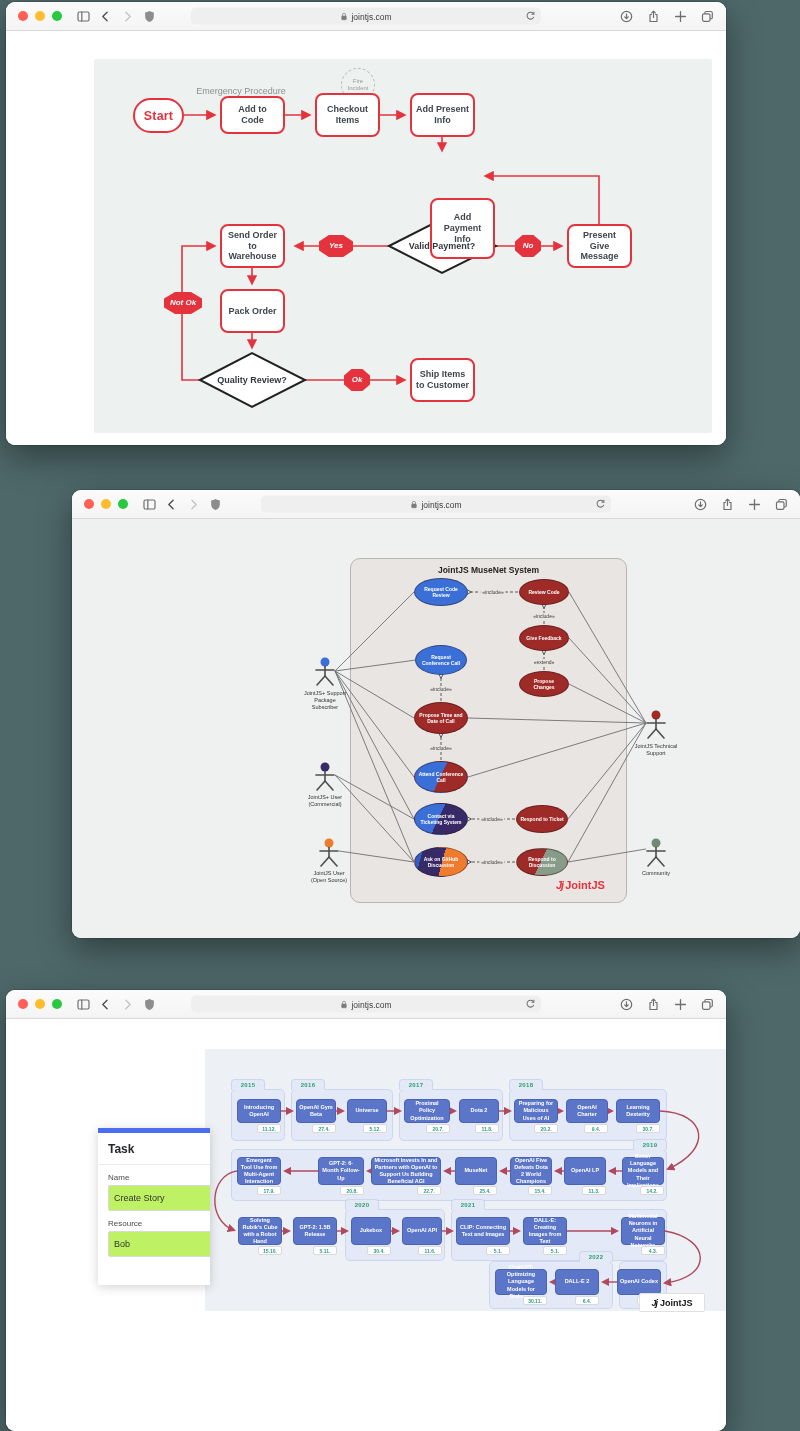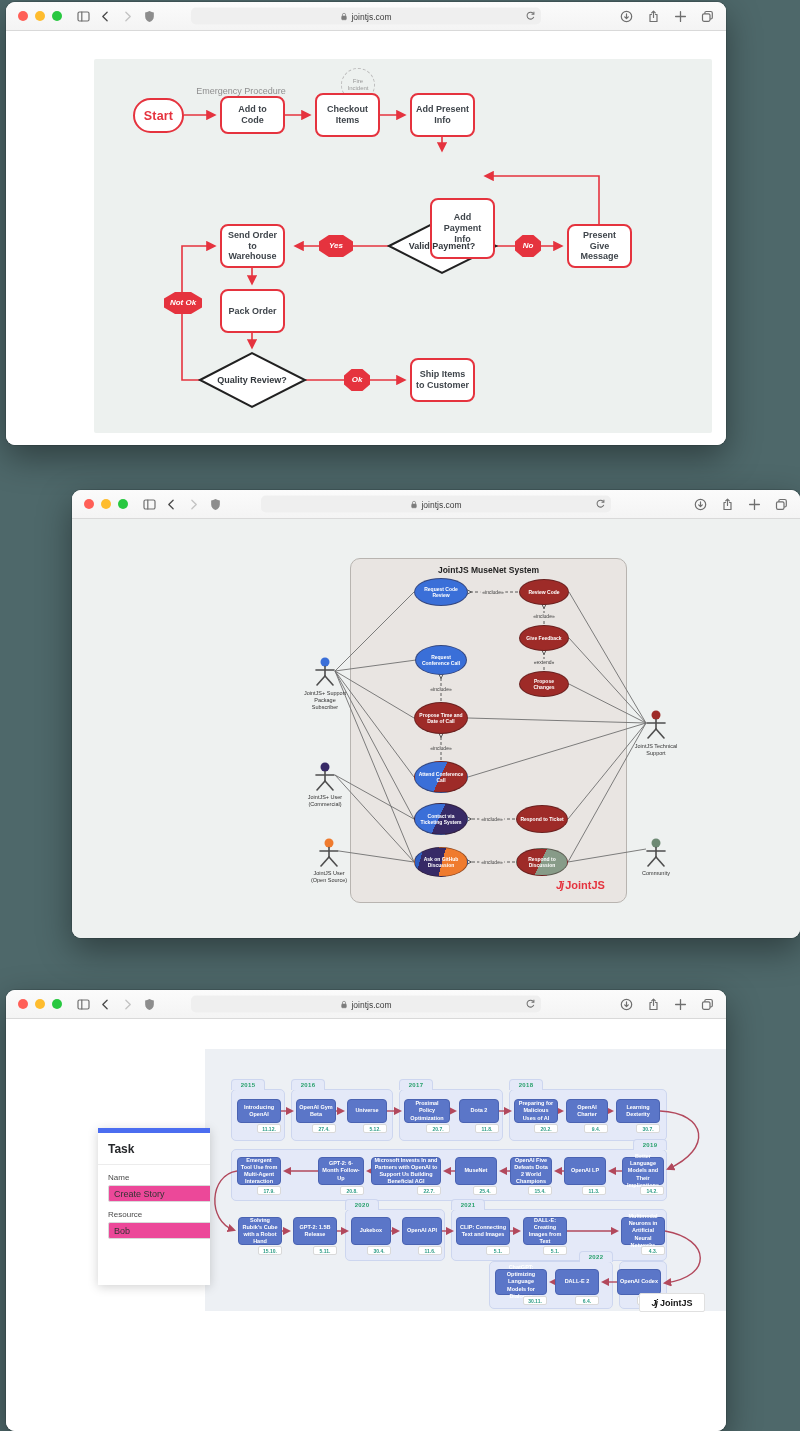--- a/index.html
+++ b/index.html
@@ -105,22 +105,22 @@
     font-size:9px;font-weight:800;color:#141414;z-index:6;
   }
   .task-card{
     position:absolute;left:92px;top:109px;width:112px;height:157px;background:#fff;
     box-shadow:0 2px 10px rgba(0,0,0,.18);overflow:hidden;z-index:5;
   }
   .task-accent{height:5px;background:#4b6df0;}
   .task-title{font-size:12px;font-weight:700;color:#26282b;padding:9px 10px 8px;border-bottom:1px solid #ececec;}
   .task-lbl{font-size:8px;color:#4a4a4a;margin:8px 0 3px 10px;}
   .task-input{
-    display:block;margin-left:10px;width:108px;height:17px;border:1px solid #d9d9d9;border-radius:2px;
-    font-size:9px;color:#333;padding:0 5px;background:#ec4899;box-sizing:border-box;
+    display:block;margin-left:10px;width:108px;height:26px;border:1px solid #d9d9d9;border-radius:2px;
+    font-size:9px;color:#333;padding:0 5px;background:#bef264;box-sizing:border-box;
     font-family:"Liberation Sans","DejaVu Sans",sans-serif;
   }
 </style>
 </head>
 <body>
 
 <div class="window" style="left:6px;top:2px;width:720px;height:443px;">
   <div class="chrome">
     <div class="traffic">
       <span class="dot r"></span>

